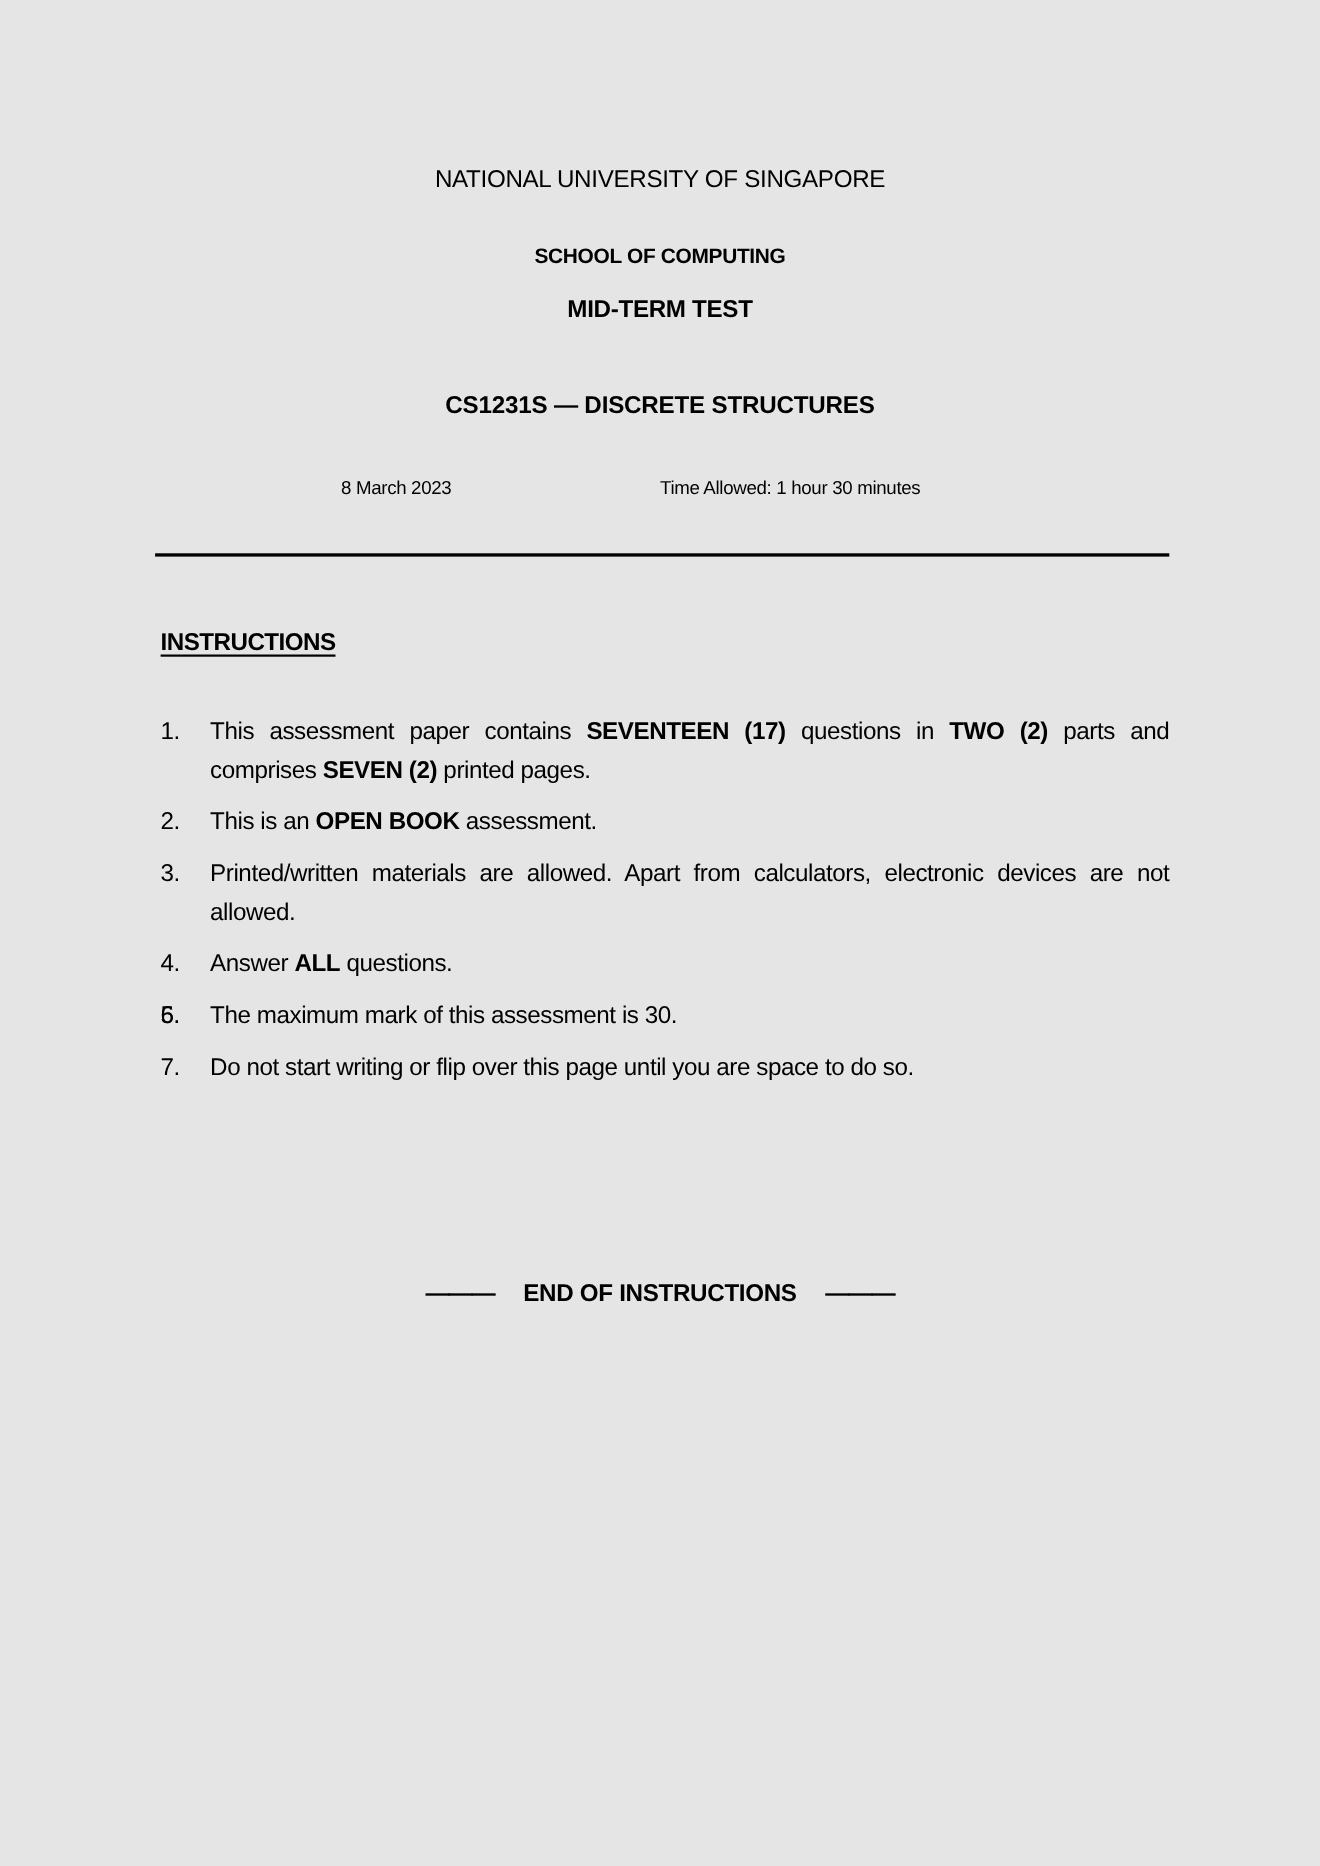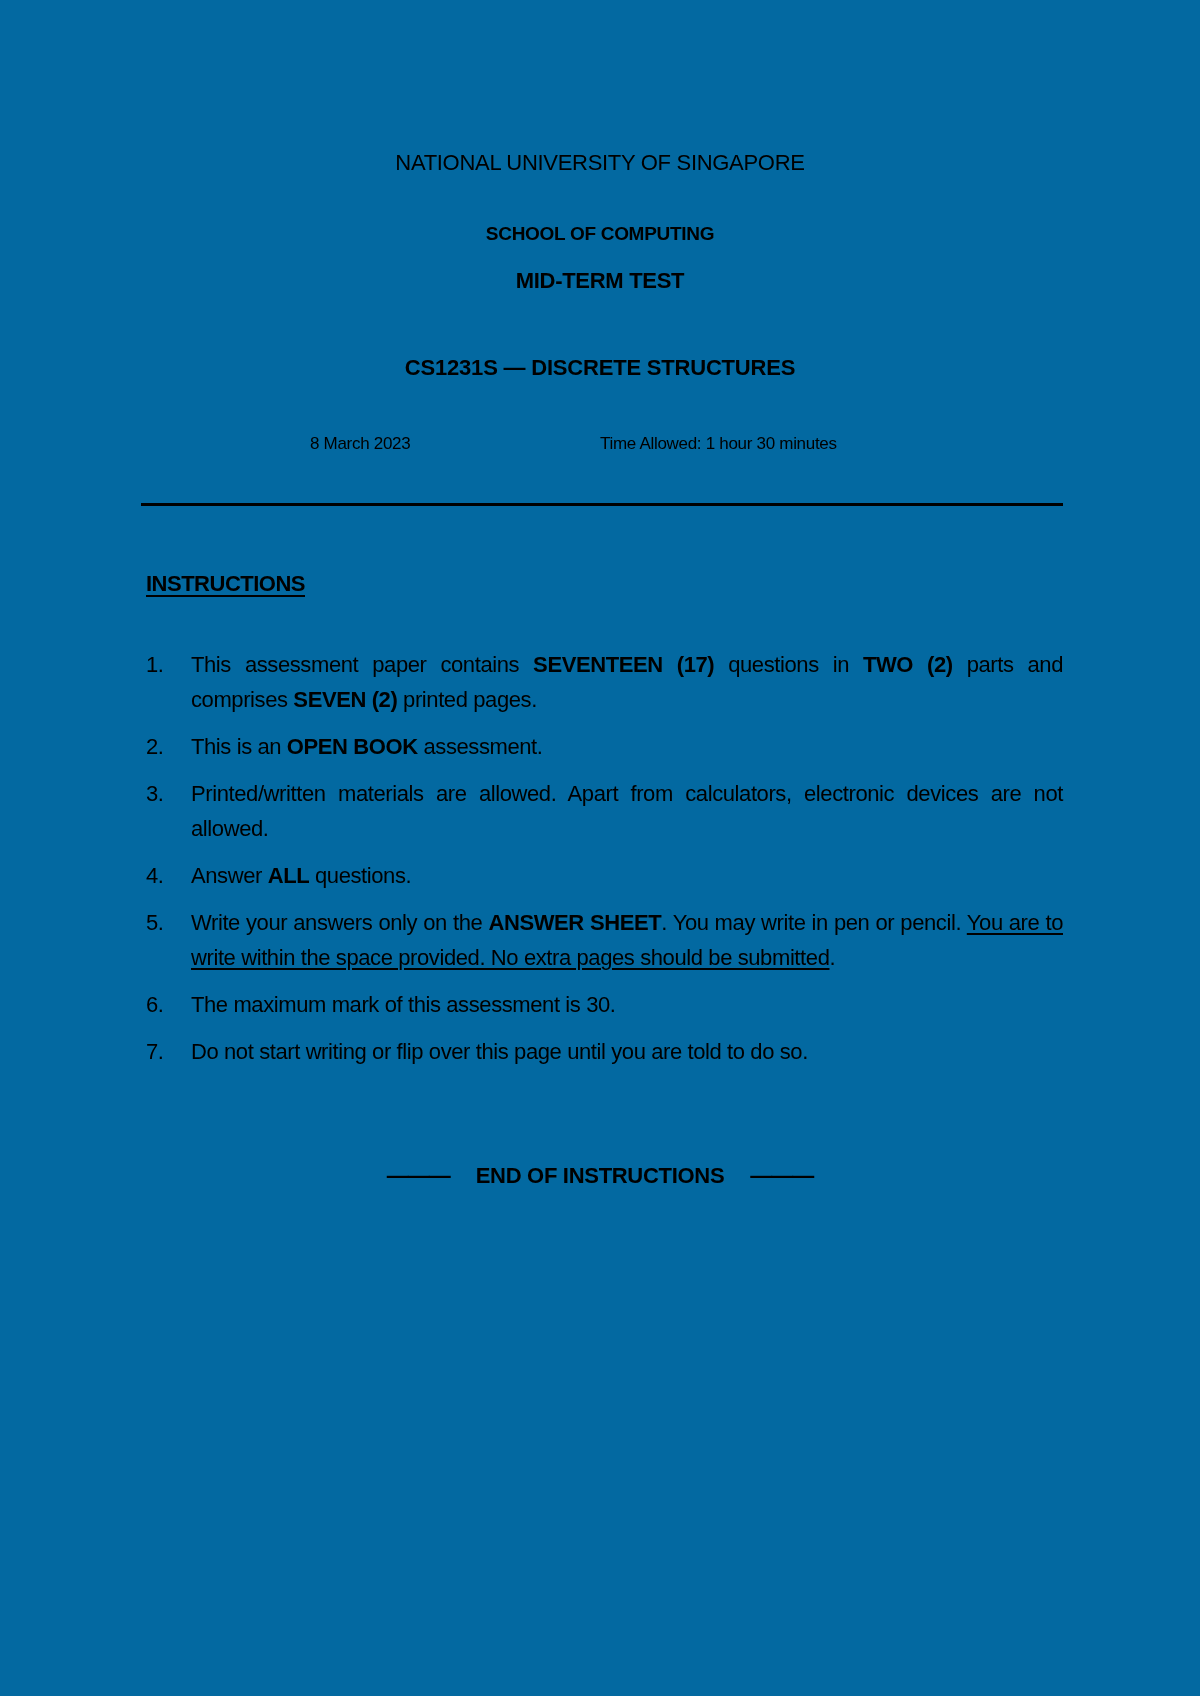--- a/index.html
+++ b/index.html
@@ -14,21 +14,21 @@
       overflow: hidden;
       font-family: "Liberation Sans", "DejaVu Sans", sans-serif;
       color: #000000;
     }
     .page {
       position: absolute;
       left: 0;
       top: 0;
       width: 1200px;
       height: 1696px;
-      background: #0369a1;
+      background: #e5e5e5;
     }
     .center-line {
       position: absolute;
       left: 0;
       width: 1200px;
       text-align: center;
       white-space: nowrap;
     }
     .university {
       top: 150px;
@@ -168,29 +168,28 @@
     <li class="instr-item">
       <span class="instr-num">3.</span>
       <span class="instr-text">Printed/written materials are allowed. Apart from calculators, electronic devices are not allowed.</span>
     </li>
     <li class="instr-item">
       <span class="instr-num">4.</span>
       <span class="instr-text">Answer <b>ALL</b> questions.</span>
     </li>
     <li class="instr-item">
       <span class="instr-num">5.</span>
-      <span class="instr-text">Write your answers only on the <b>ANSWER SHEET</b>. You may write in pen or pencil. <u>You are to write within the space provided. No extra pages should be submitted</u>.</span>
     </li>
     <li class="instr-item">
       <span class="instr-num">6.</span>
       <span class="instr-text">The maximum mark of this assessment is 30.</span>
     </li>
     <li class="instr-item">
       <span class="instr-num">7.</span>
-      <span class="instr-text">Do not start writing or flip over this page until you are told to do so.</span>
+      <span class="instr-text">Do not start writing or flip over this page until you are space to do so.</span>
     </li>
   </ol>
 
   <div class="center-line end-line">
     <span class="end-dashes">———</span><span class="end-label">END OF INSTRUCTIONS</span><span class="end-dashes">———</span>
   </div>
 
 </div>
 
 </body></html>

